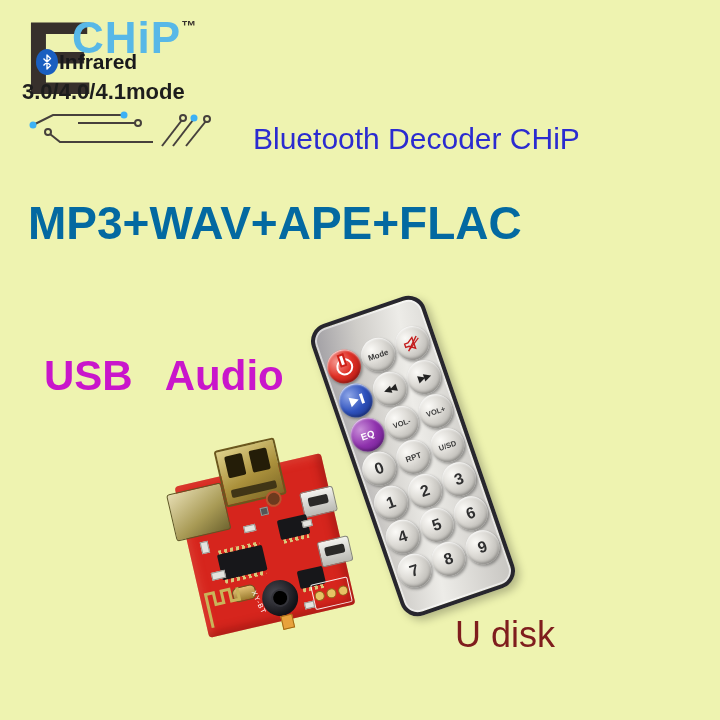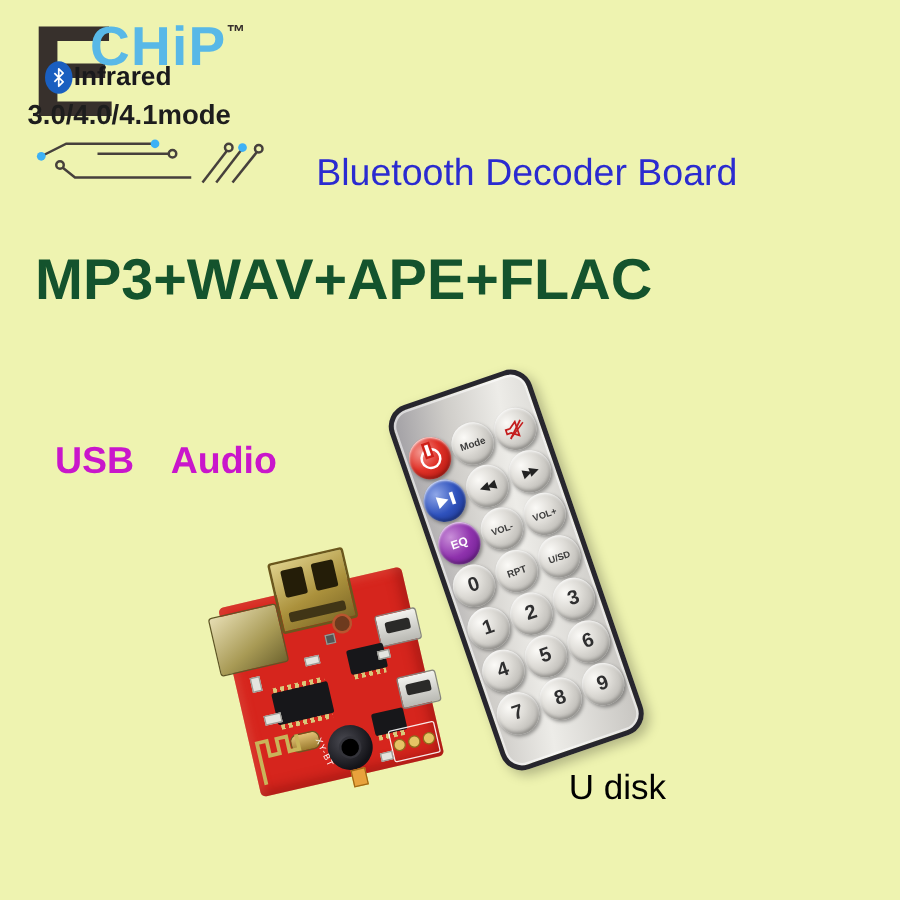--- a/index.html
+++ b/index.html
@@ -13,25 +13,25 @@
   .logo-chip .tm{font-size:15px;color:#37302c;vertical-align:22px;letter-spacing:0;}
   .logo-tec{left:100px;top:54px;font-size:52px;font-weight:bold;color:#37302c;letter-spacing:5px;line-height:1;}
   .bt-badge{left:36px;top:49px;width:22px;height:26px;border-radius:50%;background:#1a5fc0;
             display:flex;align-items:center;justify-content:center;}
   .bt-word{left:59px;top:50px;font-size:21px;font-weight:bold;color:#19191c;}
   .bt-modes{left:22px;top:79px;font-size:22px;font-weight:bold;color:#1d1d1d;}
   .traces{left:22px;top:108px;}
 
   
   .cap-title{left:253px;top:122px;font-size:30px;color:#2b2bd0;}
-  .cap-formats{left:28px;top:196px;font-size:46px;font-weight:bold;color:#14532d;}
-  .cap-usb{left:44px;top:352px;font-size:30px;font-weight:bold;color:#c916cb;word-spacing:22px;}
+  .cap-formats{left:28px;top:196px;font-size:46px;font-weight:bold;color:#0369a1;}
+  .cap-usb{left:44px;top:352px;font-size:42px;font-weight:bold;color:#c916cb;word-spacing:22px;}
   .cap-remote{left:457px;top:337px;font-size:25px;color:#2b2fd6;}
   .cap-tf{left:178px;top:626px;font-size:34px;color:#2b2fd6;letter-spacing:1px;}
-  .cap-udisk{left:455px;top:614px;font-size:28px;color:#000000;}
+  .cap-udisk{left:455px;top:614px;font-size:36px;color:#7f1d1d;}
 
   
   .remote{left:353px;top:302px;width:112px;height:300px;transform:rotate(-19deg);
           border:4px solid #27262e;border-radius:18px;
           background:linear-gradient(100deg,#a09ea3 0%,#cfcdc9 28%,#edece8 55%,#c6c4c0 100%);
           box-shadow:inset 0 0 0 2px rgba(255,255,255,.55), 3px 5px 9px rgba(0,0,0,.25);}
   .rgrid{margin-top:26px;display:grid;grid-template-columns:repeat(3,34px);gap:2px;justify-content:center;}
   .rbtn{width:34px;height:34px;border-radius:50%;display:flex;align-items:center;justify-content:center;
         font-weight:bold;color:#3b3b3b;font-size:8px;
         background:radial-gradient(circle at 35% 30%,#fbfaf7 0%,#dddbd6 40%,#a5a39e 100%);
@@ -110,21 +110,21 @@
       <circle cx="116" cy="15" r="3" fill="#eef3b0"></circle>
       <circle cx="26" cy="24" r="3" fill="#eef3b0"></circle>
       <circle cx="161" cy="10" r="3" fill="#eef3b0"></circle>
       <circle cx="185" cy="11" r="3" fill="#eef3b0"></circle>
     </g>
     <circle cx="11" cy="17" r="3.5" fill="#3db1f5"></circle>
     <circle cx="102" cy="7" r="3.5" fill="#3db1f5"></circle>
     <circle cx="172" cy="10" r="3.5" fill="#3db1f5"></circle>
   </svg>
 
-  <div class="abs cap-title">Bluetooth Decoder Board</div>
+  <div class="abs cap-title">Bluetooth Decoder CHiP</div>
   <div class="abs cap-formats">MP3+WAV+APE+FLAC</div>
   <div class="abs cap-usb">USB Audio</div>
   <div class="abs cap-udisk">U disk</div>
 
   <div class="abs remote">
     <div class="rgrid">
         <div class="rbtn red">
           <span class="power-icon"></span>
         </div>
         <div class="rbtn">Mode</div>

